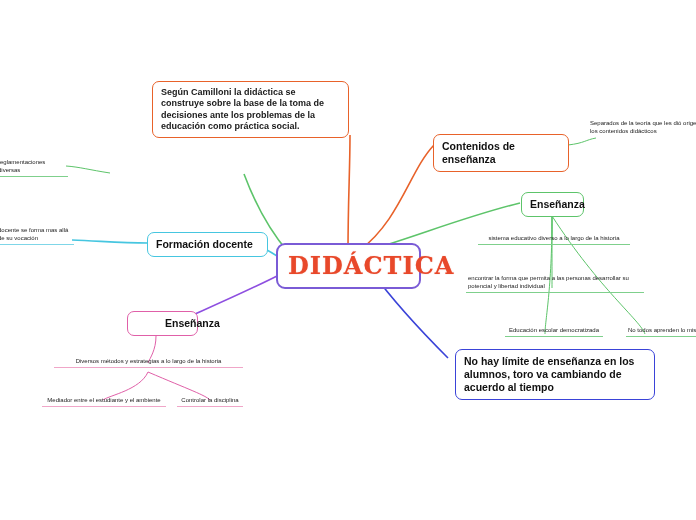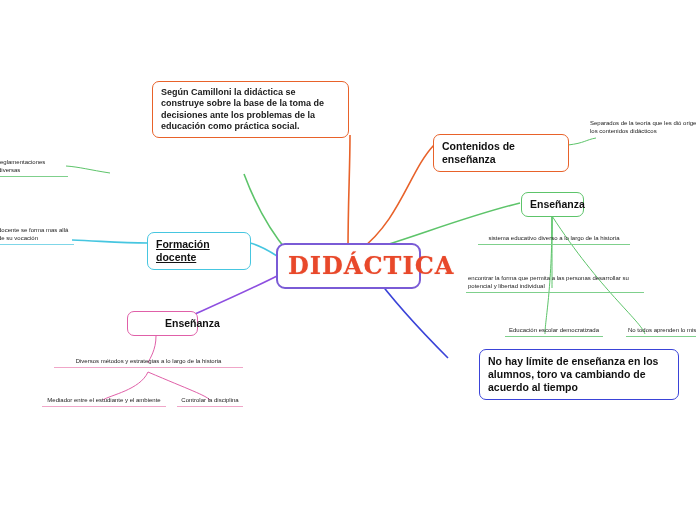--- a/index.html
+++ b/index.html
@@ -124,29 +124,29 @@
 
   <div class="node main-label" style="left:433px; top:134px; width:136px; border-color:#e8622a;">
     <span>Contenidos de enseñanza</span>
   </div>
 
 
   <div class="node main-label" style="left:521px; top:192px; width:63px; border-color:#5dc46a; text-align:center;">
     <span>Enseñanza</span>
   </div>
 
-  <div class="node main-label" style="left:147px; top:232px; width:104px; border-color:#46c6e0;text-decoration:underline;">
+  <div class="node main-label" style="left:147px; top:232px; width:121px; border-color:#46c6e0;">
     <span>Formación docente</span>
   </div>
 
   <div class="node main-label" style="left:127px; top:311px; width:71px; border-color:#e060a8; text-align:center;padding-left:37px;">
     <span>Enseñanza</span>
   </div>
 
-  <div class="node main-label" style="left:455px; top:349px; width:200px; border-color:#3a43d8;margin-left:24px;">
+  <div class="node main-label" style="left:455px; top:349px; width:200px; border-color:#3a43d8;">
     <span>No hay límite de enseñanza en los alumnos, toro va cambiando de acuerdo al tiempo</span>
   </div>
 
   <div class="node leaf" style="left:588px; top:119px; width:118px;">
     <span>Separados de la teoría que les dió origen los contenidos didácticos</span>
   </div>
 
   <div class="node leaf leaf-under green" style="left:-4px; top:158px; width:72px;">
     <span>reglamentaciones diversas</span>
   </div>

